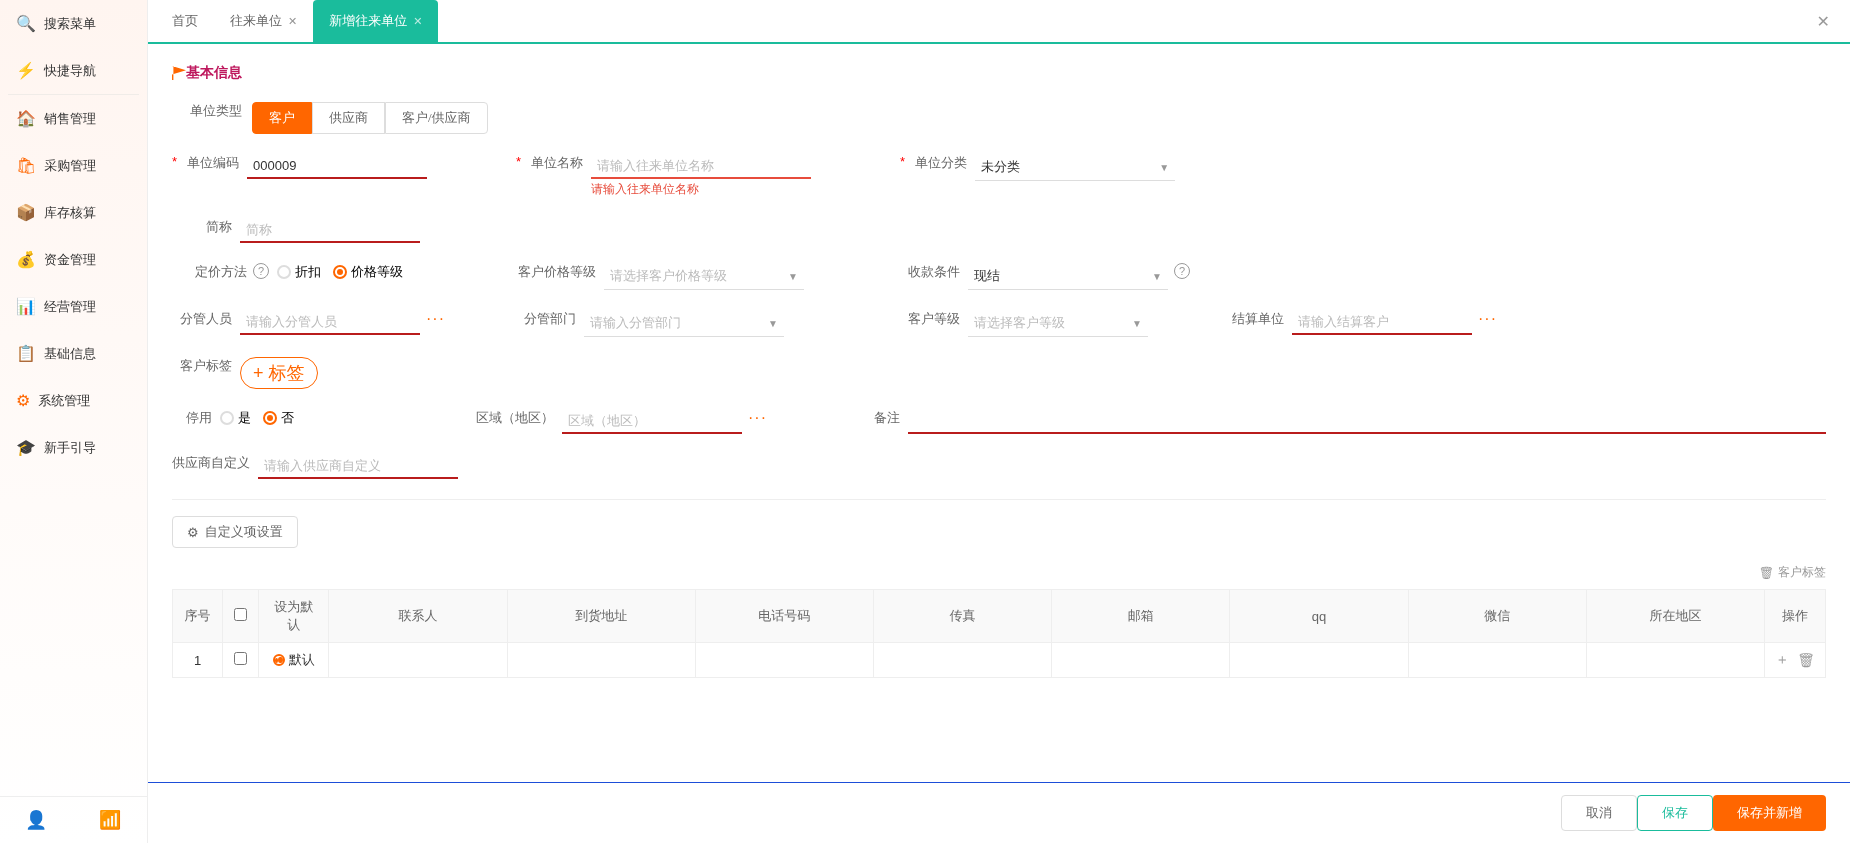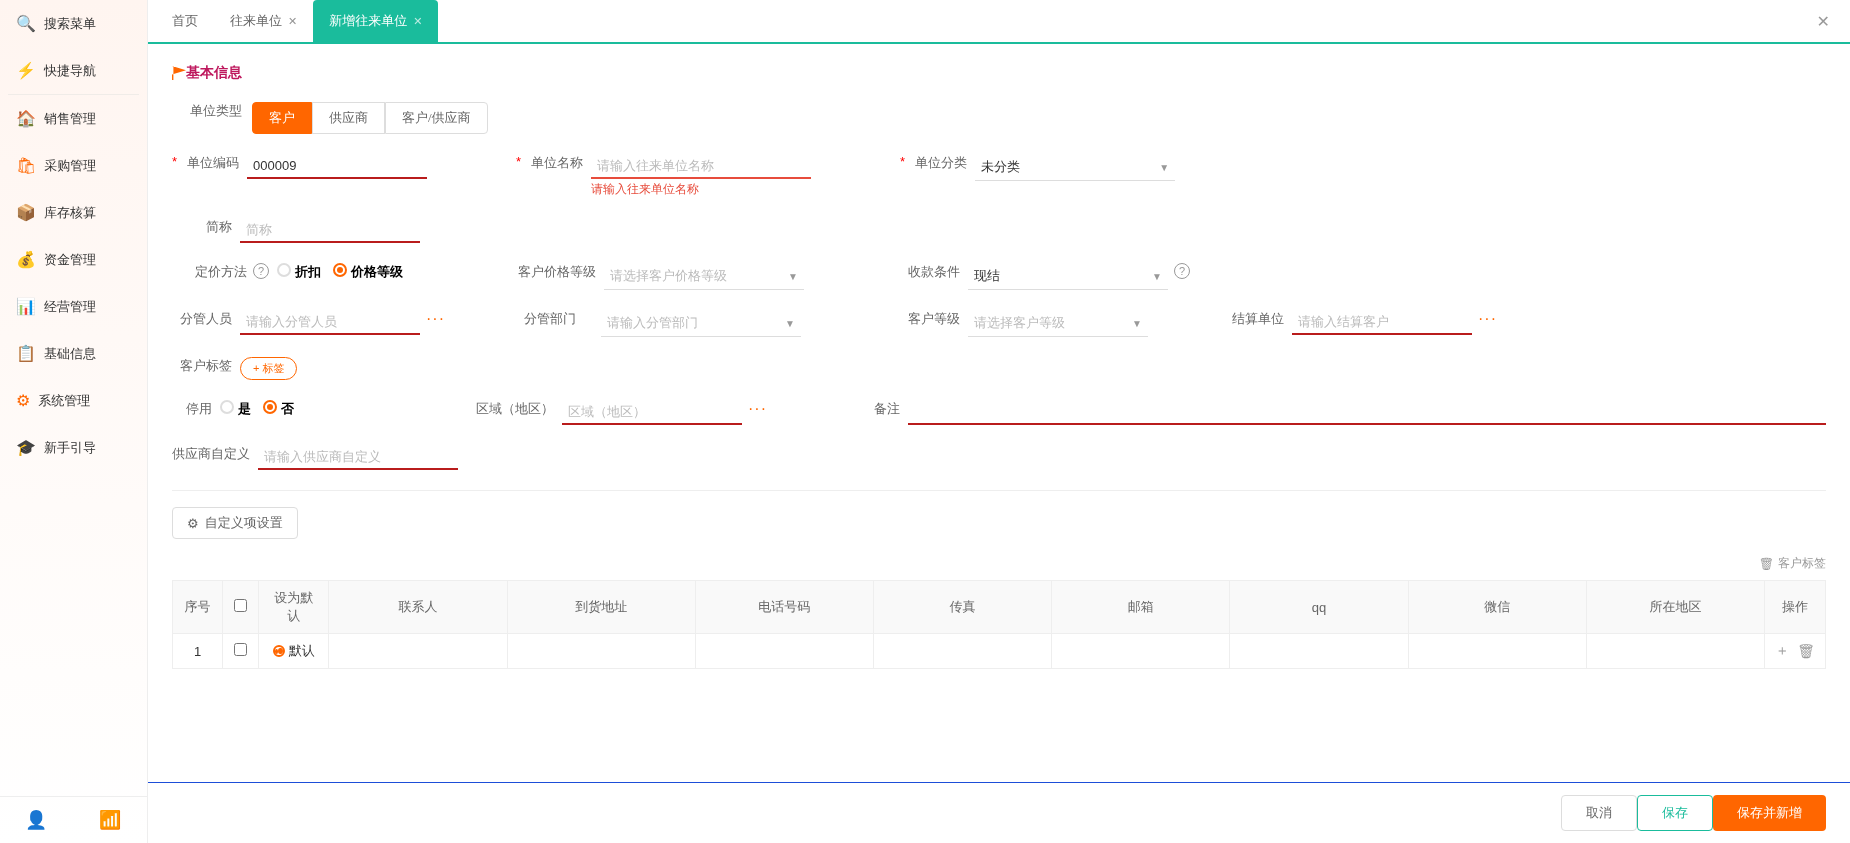--- a/index.html
+++ b/index.html
@@ -183,42 +183,42 @@
       min-width: 160px;
       cursor: pointer;
       font-size: 13px;
       color: #333;
     }
     .form-select .placeholder { color: #bbb; }
     .form-select .arrow { color: #999; font-size: 10px; margin-left: auto; }
 
     
     .radio-group { display: flex; align-items: center; gap: 12px; }
-    .radio-item { display: flex; gap: 4px; cursor: pointer; font-size: 13px; font-weight: bold; }
+    .radio-item { display: flex; align-items: center; gap: 4px; cursor: pointer; font-size: 13px; }
     .radio-circle {
       width: 14px; height: 14px; border-radius: 50%; border: 2px solid #ddd;
       display: flex; align-items: center; justify-content: center;
     }
     .radio-circle.checked { border-color: #f60; }
     .radio-circle.checked::after {
       content: '';
       width: 6px; height: 6px; border-radius: 50%; background: #f60;
     }
 
     
     .tag-btn {
       display: flex;
       align-items: flex-end;
       gap: 4px;
       border: 1px solid #f60;
       color: #f60;
       border-radius: 20px;
       padding: 3px 12px;
       cursor: pointer;
-      font-size: 11px;
+      font-size: 18px;
       background: #fff;
     }
 
     
     .more-btn {
       color: #f60;
       cursor: pointer;
       font-size: 16px;
       letter-spacing: 1px;
     }
@@ -517,21 +517,21 @@
 
     <div class="form-row">
 
       <div class="field-group" style="min-width:320px;">
         <span class="form-label" style="min-width:60px;margin-right:8px;">分管人员</span>
         <input type="text" class="form-input" placeholder="请输入分管人员" style="width: 180px;">
         <span class="more-btn" style="margin-left:6px;">···</span>
       </div>
 
       <div class="field-group" style="min-width:360px;">
-        <span class="form-label" style="min-width:60px;margin-right:25px;">分管部门</span>
+        <span class="form-label" style="min-width:60px;margin-right:8px;">分管部门</span>
         <div class="form-select" style="min-width:200px;">
           <span class="placeholder">请输入分管部门</span>
           <span class="arrow">▼</span>
         </div>
       </div>
 
       <div class="field-group" style="min-width:300px;">
         <span class="form-label" style="min-width:60px;margin-right:8px;">客户等级</span>
         <div class="form-select" style="min-width:180px;">
           <span class="placeholder">请选择客户等级</span>

